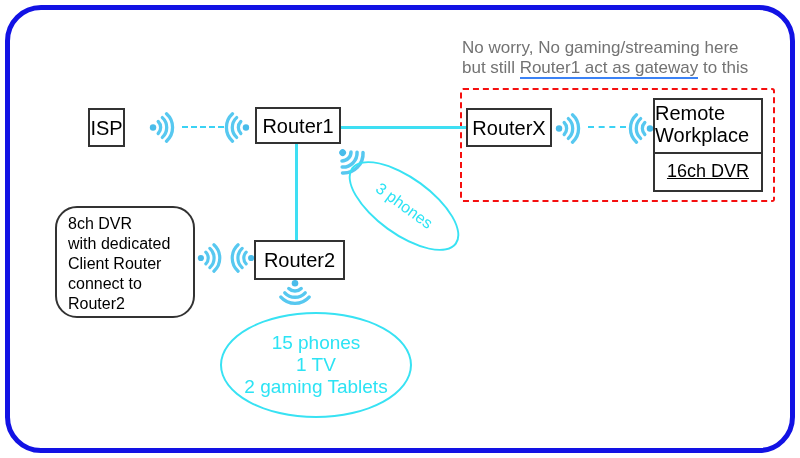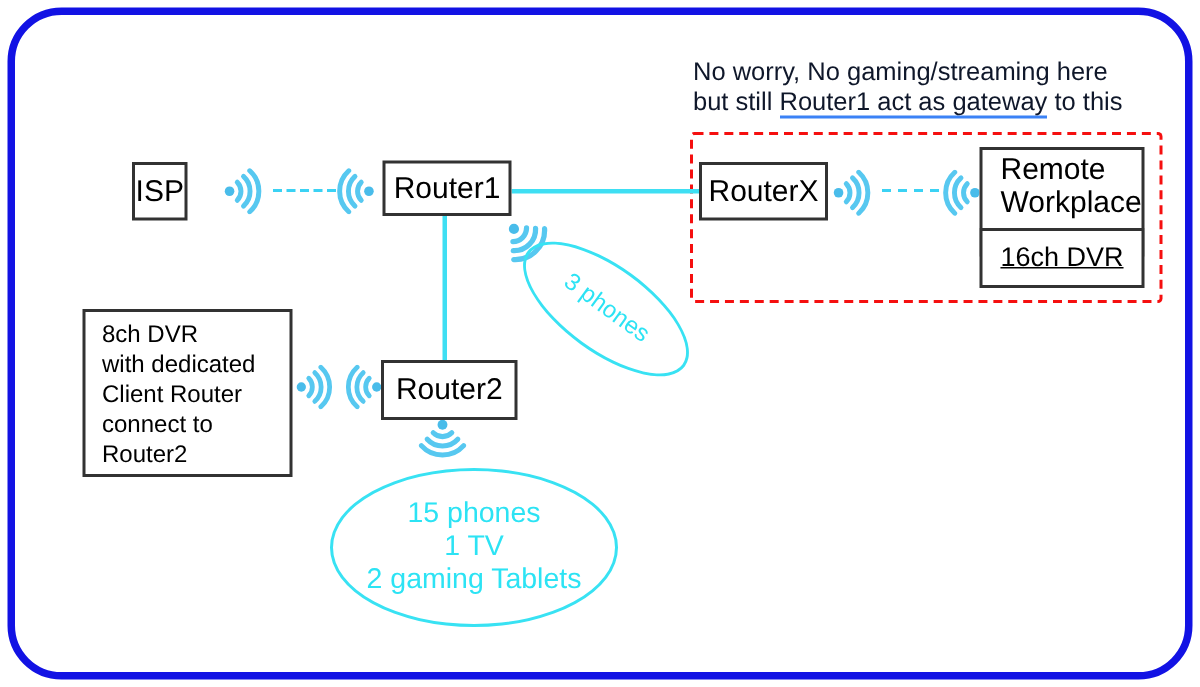--- a/index.html
+++ b/index.html
@@ -19,21 +19,21 @@
   }
   .box.leftalign{justify-content:flex-start;align-items:flex-start;text-align:left;}
   .line{position:absolute;background:#3edff3;}
   .dashline{position:absolute;border-top:2.5px dashed #3bd2f4;height:0;}
   .wifi{position:absolute;}
   .wifi svg{width:100%;height:100%;display:block;}
   .flip{transform:scaleX(-1);}
   .rot45{transform:rotate(45deg);}
   .rot90{transform:rotate(90deg);}
   .note{
-    position:absolute;left:462px;top:38px;color:#0f172a;
+    position:absolute;left:462px;top:38px;color:#737373;
     font-size:17px;line-height:20px;font-weight:400;white-space:nowrap;
   }
   .note .u{border-bottom:2px solid #3b82f6;}
   .rgroup{
     position:absolute;left:460px;top:88px;width:315px;height:114px;
     border:2.5px dashed #f50f0f;box-sizing:border-box;border-radius:3px;
   }
   .ellipse{
     position:absolute;border:2px solid #38e2f3;border-radius:50%;
     color:#2ce3f4;display:flex;align-items:center;justify-content:center;
@@ -144,24 +144,24 @@
           <path d="M14.8 5.8 A 13.8 13.8 0 0 1 14.8 26.2"></path>
           <path d="M19.1 1.9 A 19 19 0 0 1 19.1 30.1"></path>
         </g>
         <circle cx="5.2" cy="16" r="3.3" fill="#49bcea"></circle>
       </svg>
     </div>
 
   <div class="box" style="left:88px;top:108px;width:37px;height:39px;">ISP</div>
   <div class="box" style="left:255px;top:107px;width:86px;height:37px;">Router1</div>
   <div class="box" style="left:466px;top:108px;width:86px;height:39px;">RouterX</div>
-  <div class="box leftalign" style="left:653px;top:98px;width:110px;height:73px;padding:2px 0 0 12px;">Remote
+  <div class="box leftalign" style="left:653px;top:98px;width:110px;height:73px;padding:2px 0 0 0;">Remote
 Workplace</div>
   <div class="box" style="left:653px;top:152px;width:110px;height:40px;font-size:18px;text-decoration:underline;">16ch DVR</div>
-  <div class="box leftalign" style="left:55px;top:206px;width:140px;height:112px;font-size:16px;line-height:20px;padding:6px 0 0 11px;">8ch DVR
+  <div class="box leftalign" style="left:55px;top:206px;width:140px;height:112px;font-size:16px;line-height:20px;padding:6px 0 0 11px;border-radius:22px;">8ch DVR
 with dedicated
 Client Router
 connect to
 Router2</div>
   <div class="box" style="left:254px;top:240px;width:91px;height:40px;">Router2</div>
 
   <div class="ellipse small">3 phones</div>
   <div class="ellipse big">15 phones
 1 TV
 2 gaming Tablets</div>

